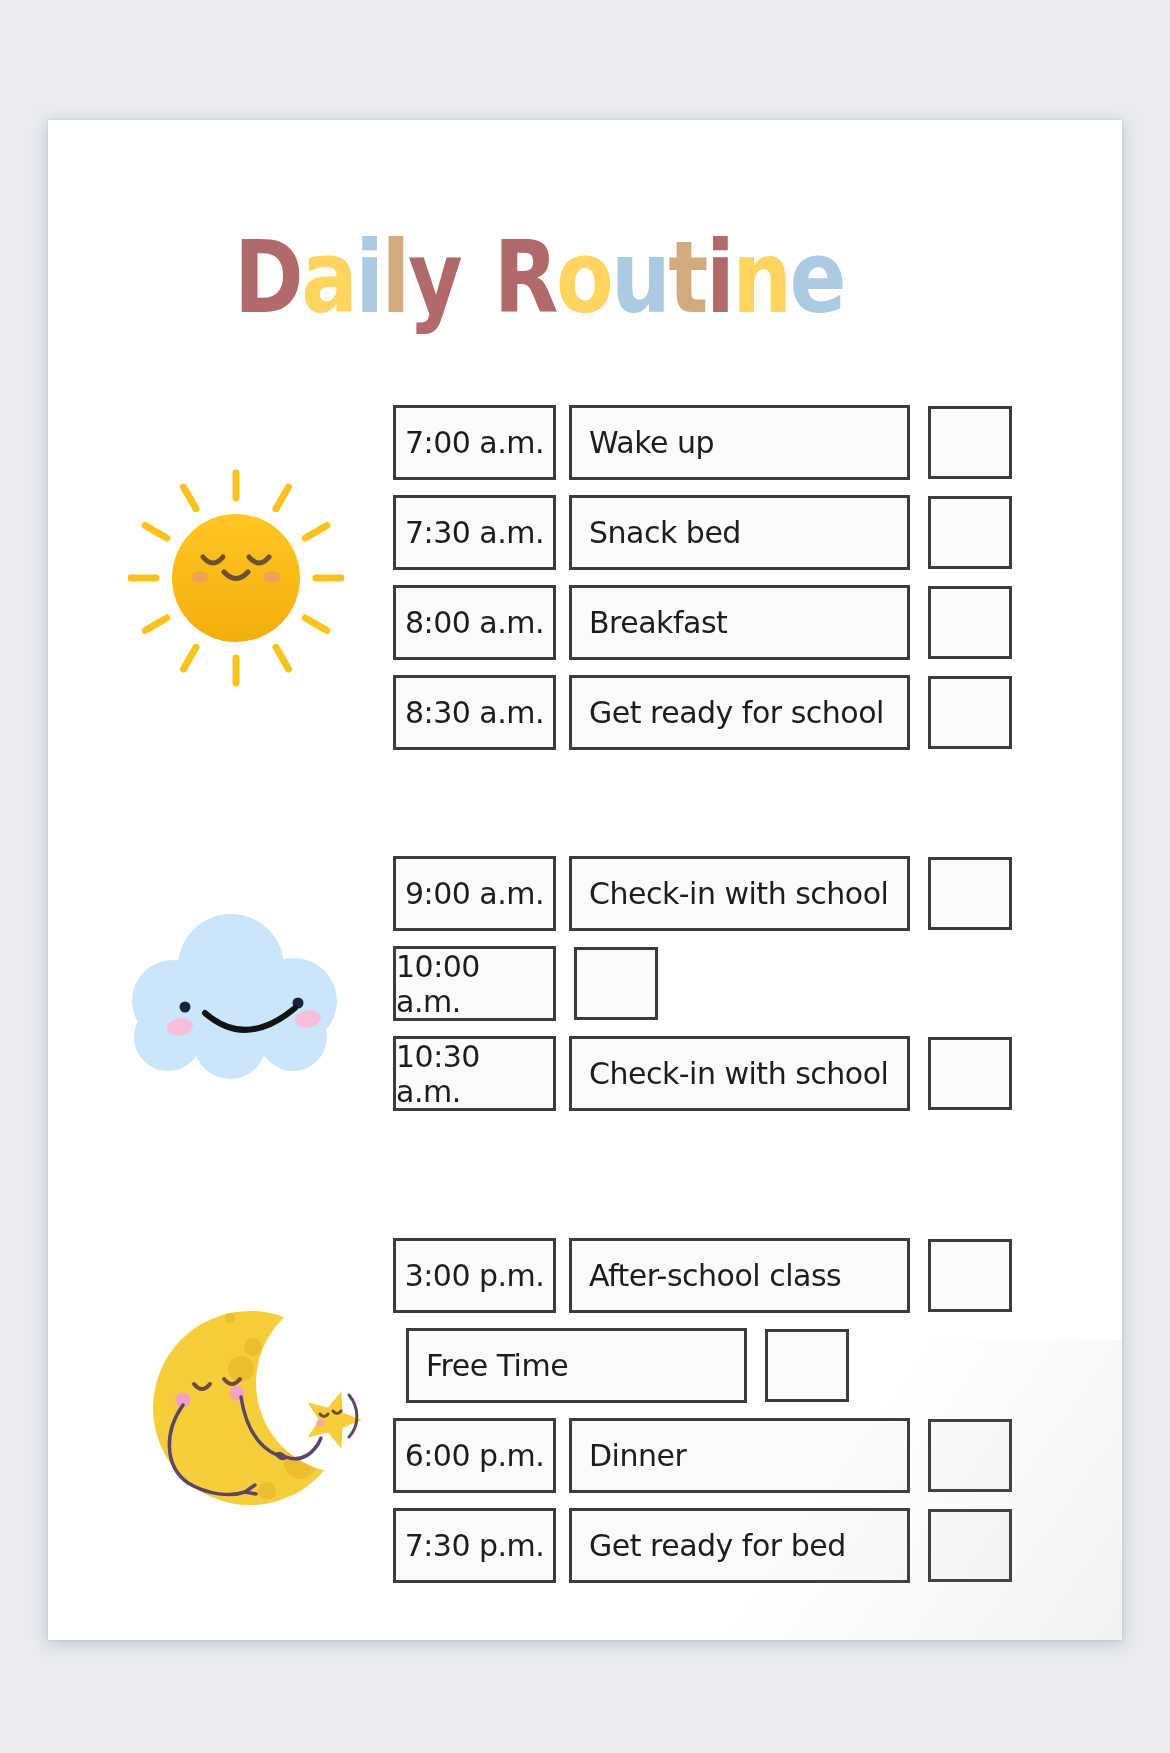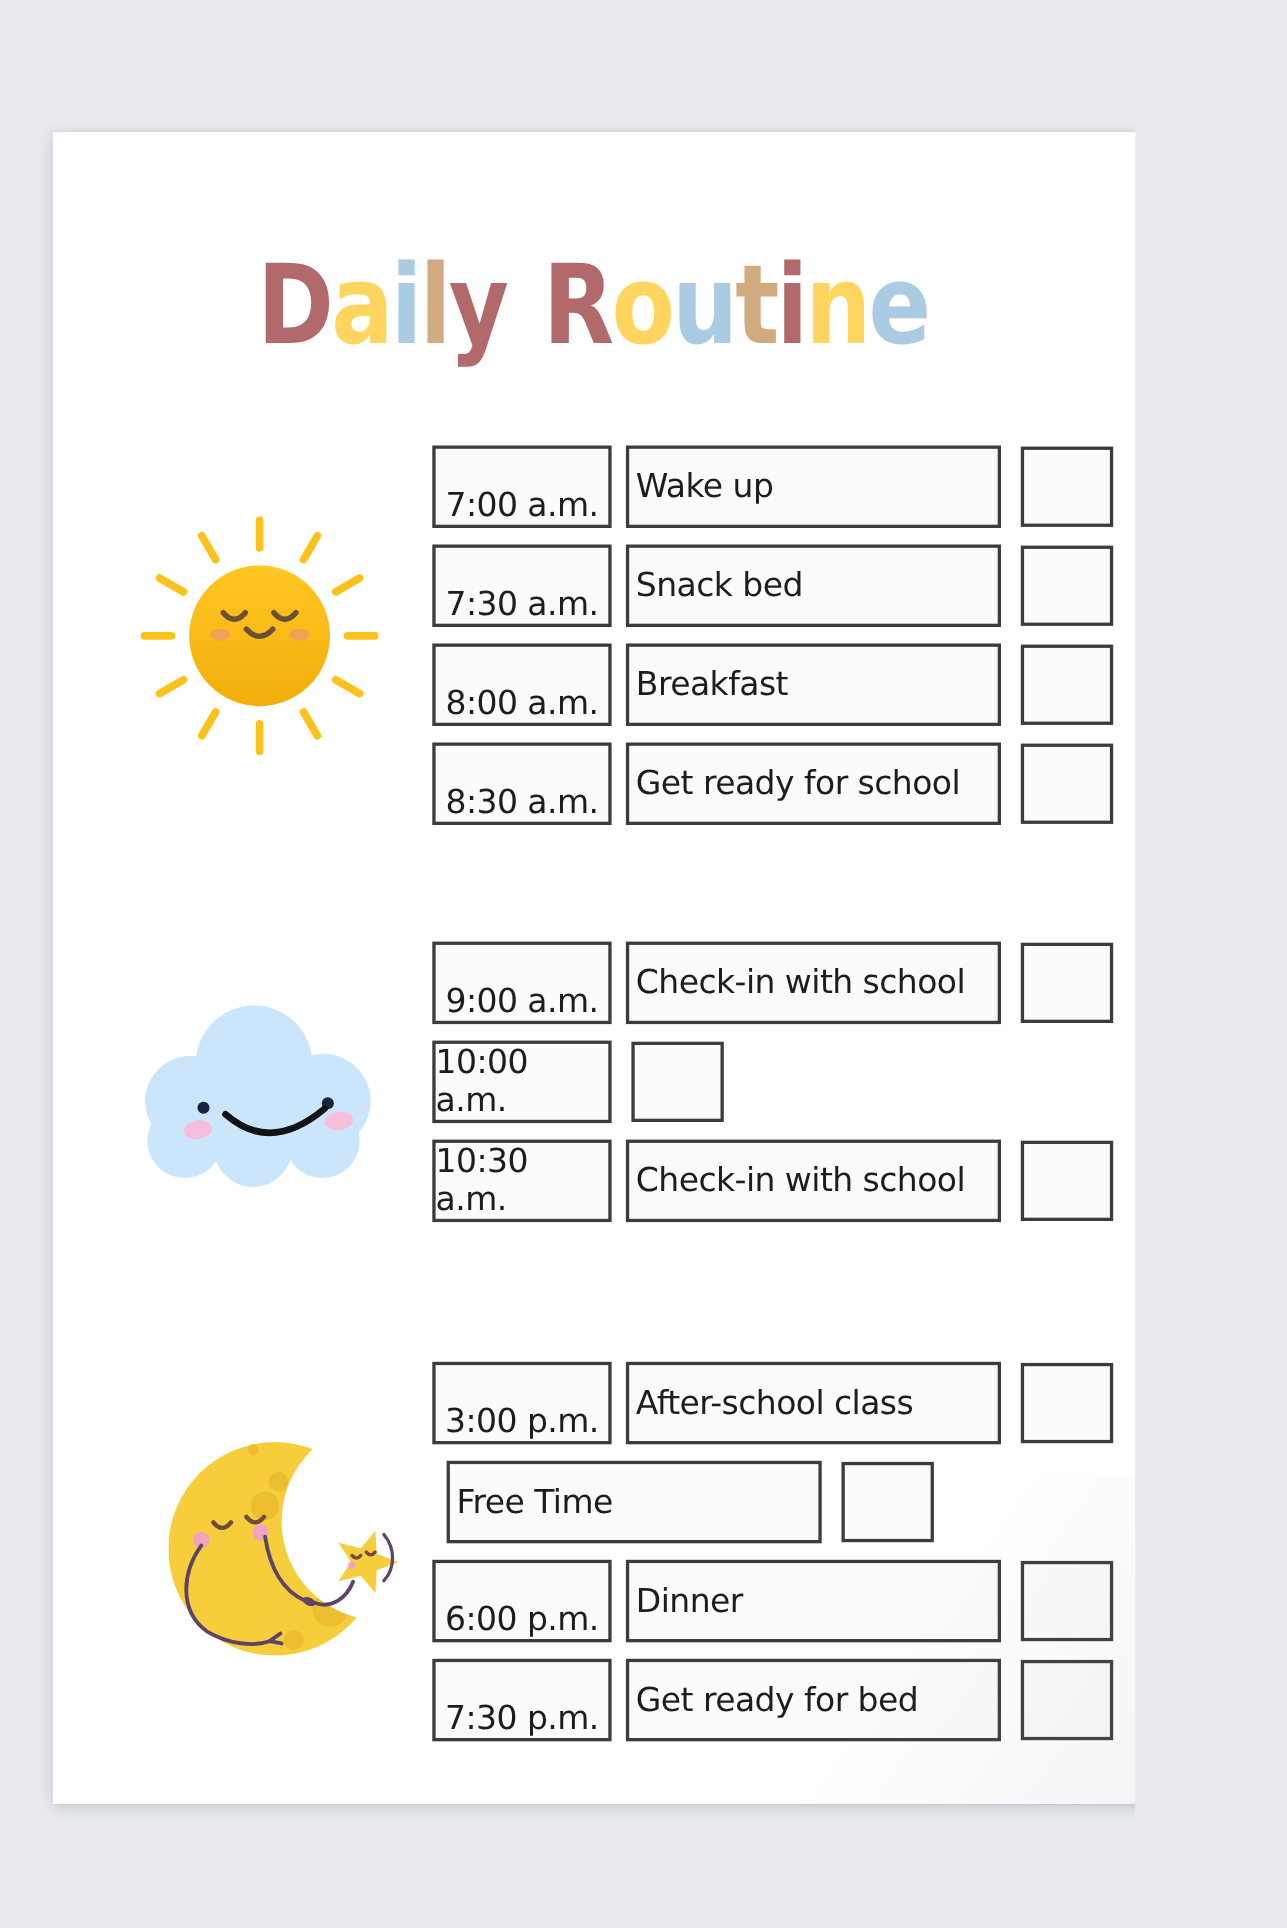--- a/index.html
+++ b/index.html
@@ -1,17 +1,17 @@
 <!DOCTYPE html>
 <html style="--bg: #e9ebef; --page: #ffffff; --box_border: #3c3c3c; --box_fill: #fbfbfb; --text: #1d1d1f; --title_rose: #b2696b; --title_yellow: #ffd55f; --title_blue: #abcbe3; --title_tan: #d2aa80; --sun_top: #ffc723; --sun_bottom: #f2ae0b; --sun_ray: #fbc11c; --face_brown: #6d4f35; --blush_orange: #f2a057; --cloud_blue: #cbe5fa; --cloud_eye: #18243f; --blush_pink: #f7bedb; --moon_yellow: #f6ce3c; --moon_spot: #ecbe2f; --moon_line: #5e4466; --moon_face: #6e4b3f; --moon_cheek: #f2a3c0;"><head>
 <meta charset="utf-8">
 <style>
   html,body{margin:0;padding:0;background:#e9ebef;}
   .canvas{
-    position:relative;width:1032px;height:1753px;overflow:hidden;
+    position:relative;width:1170px;height:1753px;overflow:hidden;
     background:var(--bg,#e9ebef);
     font-family:"DejaVu Sans","Liberation Sans",sans-serif;
   }
   .page{
     position:absolute;left:48px;top:120px;width:1074px;height:1520px;
     background:var(--page,#ffffff);
     box-shadow:0 3px 14px rgba(110,118,135,.35),0 0 2px rgba(110,118,135,.25);
   }
   .page::after{ 
     content:"";position:absolute;right:0;bottom:0;width:520px;height:300px;
@@ -31,22 +31,22 @@
   .g-midday{top:736px;}
   .g-evening{top:1118px;}
   .row{display:flex;align-items:flex-start;height:75px;margin-bottom:15px;}
   .time-box,.activity-box{
     height:75px;box-sizing:border-box;
     border:3px solid var(--box_border,#3c3c3c);
     background:var(--box_fill,#fbfbfb);
     display:flex;align-items:center;
     font-size:30px;color:var(--text,#1d1d1f);letter-spacing:-.5px;
   }
-  .time-box{width:163px;justify-content:center;align-items:flex-end;}
-  .activity-box{width:341px;margin-left:13px;justify-content:flex-start;padding-left:6px;}
+  .time-box{width:163px;justify-content:center;}
+  .activity-box{width:341px;margin-left:13px;justify-content:flex-start;padding-left:17px;}
   .checkbox{
     width:84px;height:73px;margin-left:18px;margin-top:1px;box-sizing:border-box;
     border:3px solid var(--box_border,#3c3c3c);
     background:var(--box_fill,#fbfbfb);cursor:pointer;
   }
   .icon{position:absolute;}
   .sun-icon{left:80px;top:345px;}
   .cloud-icon{left:65px;top:785px;}
   .moon-icon{left:105px;top:1175px;}
   .sun-ray{stroke:var(--sun_ray,#fbc11c);stroke-width:7;stroke-linecap:round;}

